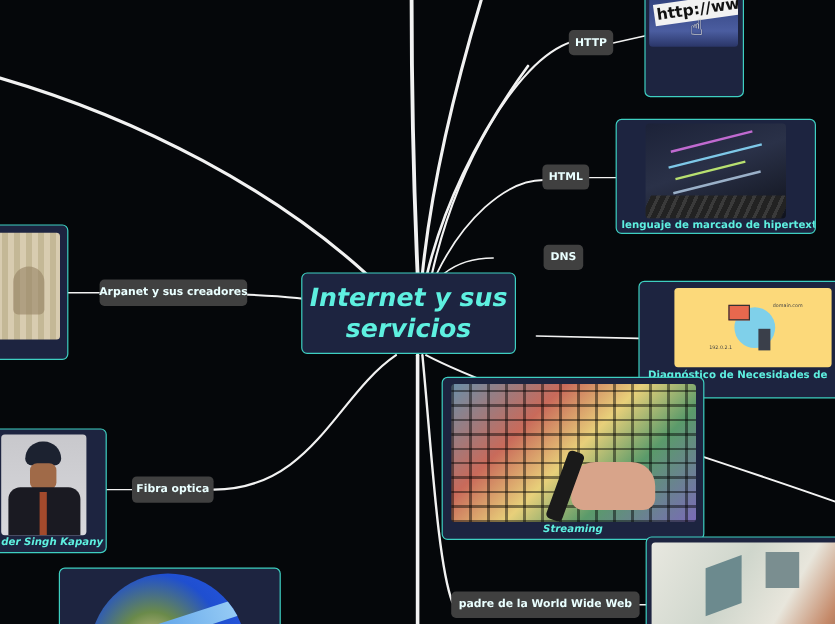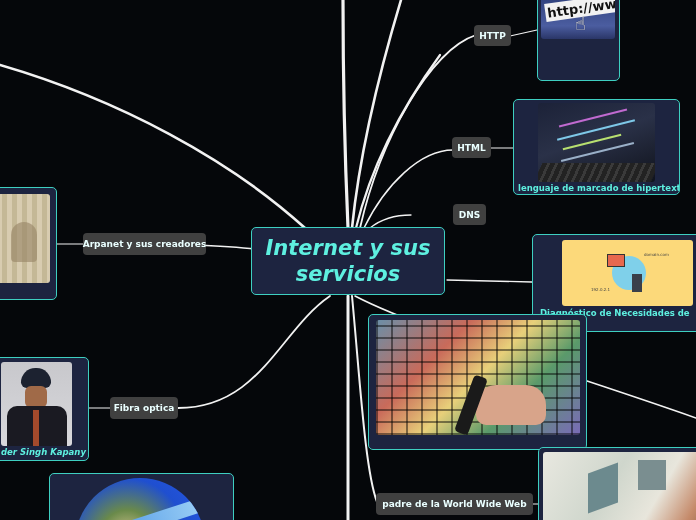--- a/index.html
+++ b/index.html
@@ -1,18 +1,18 @@
 <!DOCTYPE html>
 <html><head>
 <meta charset="utf-8">
 <style>
   html, body { margin:0; padding:0; }
   body { width:696px; height:520px; background:#05070a; position:relative; overflow:hidden; font-family:"DejaVu Sans", sans-serif; }
   svg.links { position:absolute; left:0; top:0; width:696px; height:520px; }
-  .central { position:absolute; left:251px; top:227px; width:194px; height:68px; background:#1d2440; border:1.5px solid #3ecfc1; border-radius:5px; box-sizing:border-box; display:flex; align-items:center; justify-content:center; text-align:center; }
+  .central { position:absolute; left:251px; top:227px; width:179px; height:68px; background:#1d2440; border:1.5px solid #3ecfc1; border-radius:5px; box-sizing:border-box; display:flex; align-items:center; justify-content:center; text-align:center; }
   .central span { color:#5ef0e0; font-weight:bold; font-style:italic; font-size:21px; line-height:26px; }
   .pill { position:absolute; background:#404040; color:#eaffff; font-weight:bold; font-size:9px; border-radius:4px; display:flex; align-items:center; justify-content:center; white-space:nowrap; box-sizing:border-box; padding:0 7px; }
   .card { position:absolute; background:#1d2440; border:1.5px solid #3ecfc1; border-radius:5px; box-sizing:border-box; overflow:hidden; }
   .card .img { position:absolute; border-radius:3px; overflow:hidden; }
   .card .cap { position:absolute; color:#5ef0e0; font-weight:bold; font-size:8.5px; line-height:9.5px; }
   .cap.it { font-style:italic; }
 </style>
 </head>
 <body>
 
@@ -80,20 +80,21 @@
     <span style="position:absolute;left:29px;top:47px;font-size:4px;color:#444;">192.0.2.1</span>
   </div>
   <div class="cap" style="left:7px;top:74px;width:150px;">Diagnóstico de Necesidades de ...ón</div>
 </div>
 
 <div class="card" style="left:368px;top:314px;width:219px;height:136px;">
   <div class="img" style="left:7px;top:5px;width:204px;height:115px;background:repeating-linear-gradient(90deg,rgba(0,0,0,0.45) 0 2px,transparent 2px 15px),repeating-linear-gradient(0deg,rgba(0,0,0,0.45) 0 2px,transparent 2px 12px),linear-gradient(135deg,#6a8fa8,#c96a5a 30%,#e8d07a 50%,#5a9a6a 70%,#7a6ab8);">
     <div style="position:absolute;left:100px;top:65px;width:70px;height:40px;background:#d8a48a;border-radius:20px 20px 10px 10px;"></div>
     <div style="position:absolute;left:88px;top:55px;width:14px;height:60px;background:#1a1a1a;transform:rotate(20deg);border-radius:4px;"></div>
   </div>
+  <div class="cap it" style="left:0;width:100%;text-align:center;top:122px;">Streaming</div>
 </div>
 
 <div class="pill" style="left:376px;top:493px;width:157px;height:22px;">
   <span>padre de la World Wide Web</span>
 </div>
 <div class="card" style="left:538px;top:447px;width:170px;height:80px;">
   <div class="img" style="left:4px;top:4px;width:170px;height:80px;background:linear-gradient(120deg,#e8e8e0 0%,#cfd6cc 40%,#e8e6dc 65%,#c58a6a 85%,#8a5a44 100%);">
     <div style="position:absolute;left:45px;top:16px;width:30px;height:40px;background:#6c8a8e;transform:skewY(-20deg);"></div>
     <div style="position:absolute;left:95px;top:8px;width:28px;height:30px;background:#7a8e90;"></div>
   </div>

